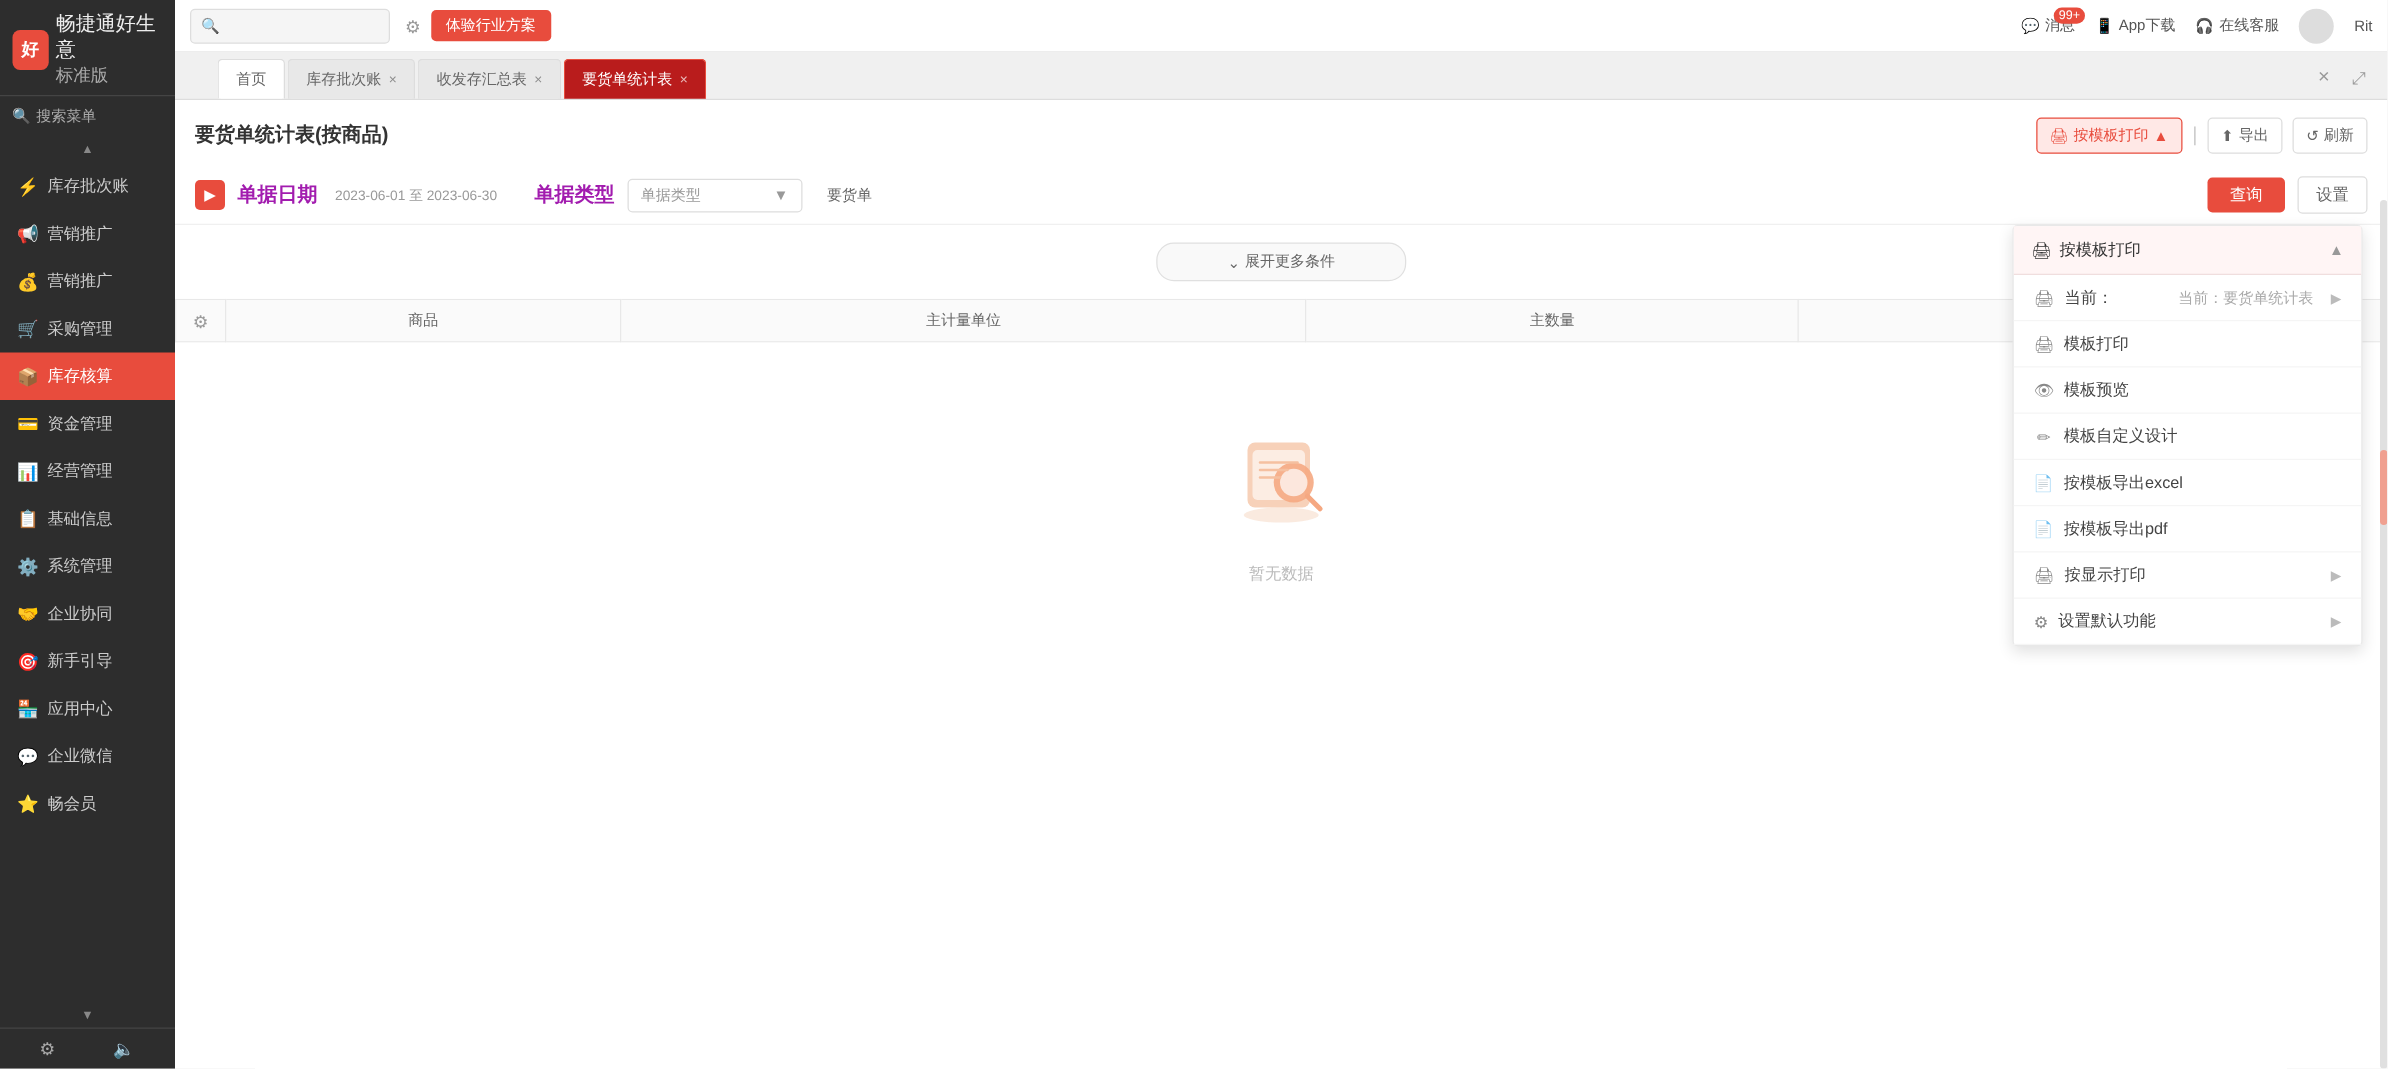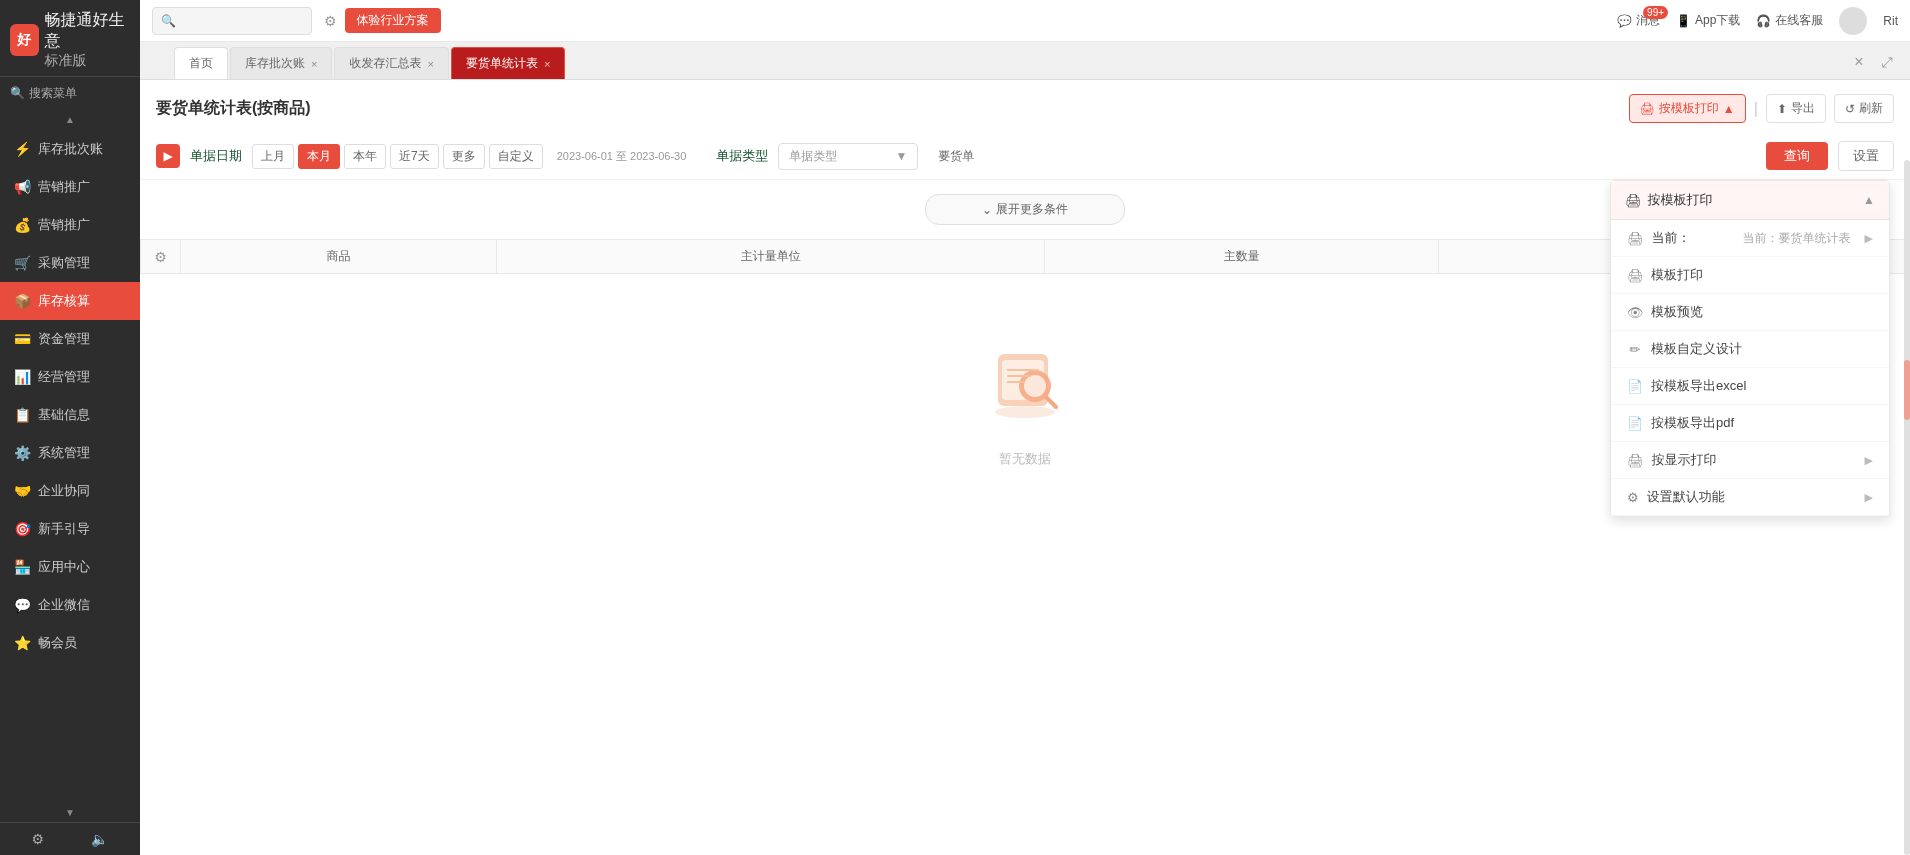--- a/index.html
+++ b/index.html
@@ -179,21 +179,21 @@
       cursor: pointer;
     }
 
     
     .filter-bar {
       padding: 8px 16px;
       background: #fff;
       border-bottom: 1px solid #f0f0f0;
     }
     .filter-row { display: flex; align-items: center; gap: 10px; flex-wrap: wrap; }
-    .filter-label { font-size: 13px; color: #14532d; white-space: nowrap; }
+    .filter-label { font-size: 16px; color: #a21caf; white-space: nowrap; font-weight: bold; }
     .filter-expand {
       display: flex; align-items: center; justify-content: center;
       width: 24px; height: 24px;
       background: #e84c3d;
       color: white;
       border-radius: 4px;
       font-size: 12px;
       cursor: pointer;
       flex-shrink: 0;
     }
@@ -487,28 +487,20 @@
           <span>↺</span>
           <span>刷新</span>
         </button>
       </div>
     </div>
 
     <div class="filter-bar">
       <div class="filter-row">
         <div class="filter-expand">▶</div>
         <span class="filter-label">单据日期</span>
-        <div class="date-buttons">
-          <button class="date-btn">上月</button>
-          <button class="date-btn active">本月</button>
-          <button class="date-btn">本年</button>
-          <button class="date-btn">近7天</button>
-          <button class="date-btn">更多</button>
-          <button class="date-btn">自定义</button>
-        </div>
         <span class="date-range">2023-06-01 至 2023-06-30</span>
         <span class="filter-label" style="margin-left:20px;">单据类型</span>
         <div class="filter-select">
           <span style="flex:1;">单据类型</span>
           <span>▼</span>
         </div>
         <span class="yaohuotype-label" style="margin-left:10px;">要货单</span>
         <div style="flex:1;"></div>
         <button style="background:#e84c3d;color:white;border:none;border-radius:4px;padding:5px 18px;font-size:13px;cursor:pointer;">查询</button>
         <button style="background:#fff;color:#666;border:1px solid #ddd;border-radius:4px;padding:5px 14px;font-size:13px;cursor:pointer;">设置</button>

